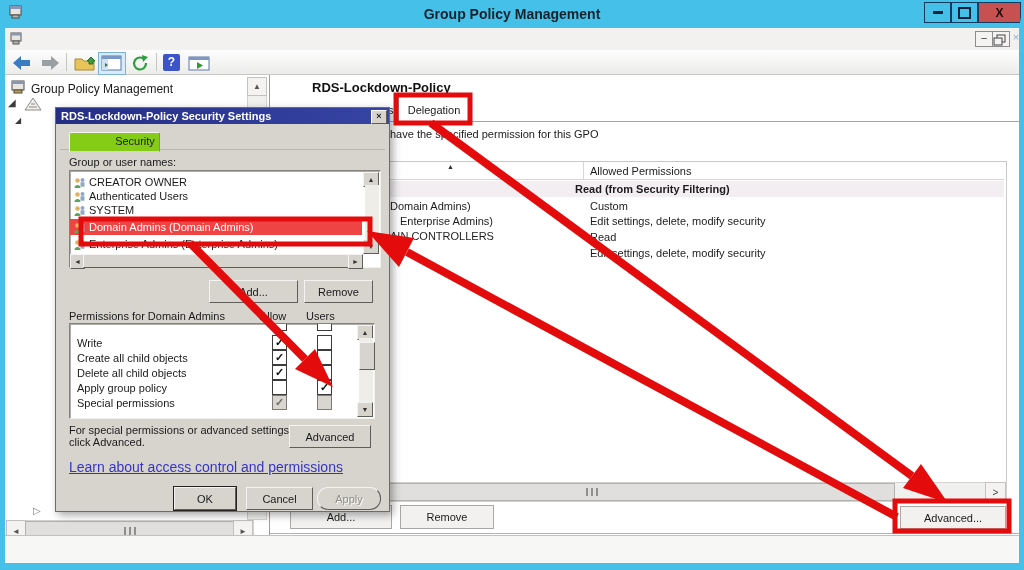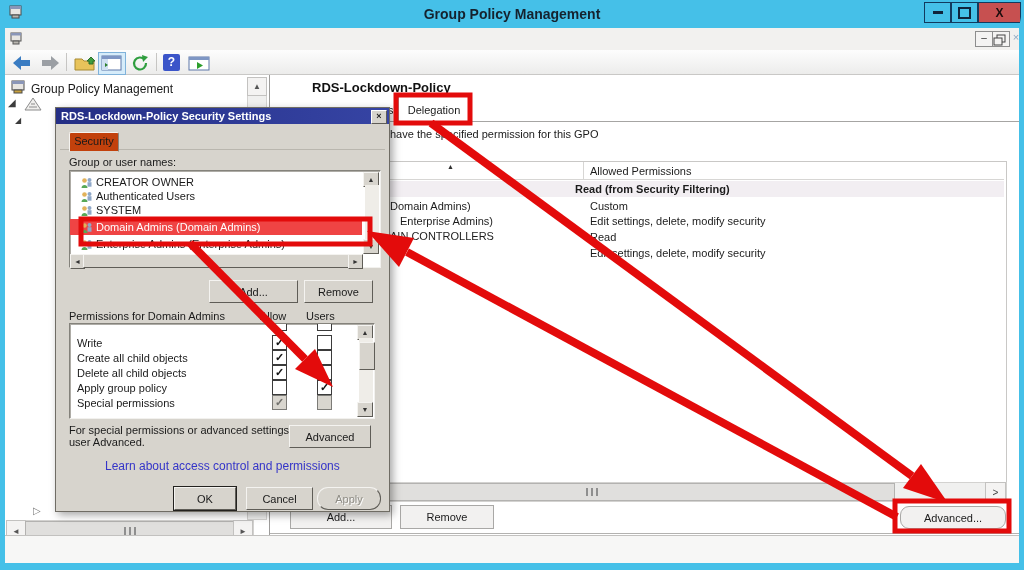--- a/index.html
+++ b/index.html
@@ -39,37 +39,37 @@
   .paneBtn.disabled{color:#9c9b99;margin-top:44px;}
 
   
   .dialog{left:55px;top:107px;width:333px;height:403px;background:#d7d4cd;
     border:1px solid #6f6c64;box-shadow:3px 3px 8px rgba(0,0,0,.35);z-index:10;}
   .dtitle{left:0;top:0;width:100%;height:16px;background:linear-gradient(90deg,#242e85,#3644a4);}
   .dtitle span{position:absolute;left:5px;top:2px;color:#fff;font-size:11px;font-weight:bold;}
   .dclose{left:315px;top:2px;width:14px;height:12px;background:#d7d4cd;
     border:1px solid;border-color:#fff #5f5d57 #5f5d57 #fff;font-size:9px;line-height:10px;
     text-align:center;color:#222;font-weight:bold;}
-  .dtab{left:13px;top:24px;width:48px;height:18px;background:#c2410c;
+  .dtab{left:13px;top:24px;width:48px;height:18px;background:#84cc16;
     border:1px solid;border-color:#f4f3f0 #8a877f #d7d4cd #f4f3f0;border-radius:2px 2px 0 0;
-    font-size:11px;text-align:center;line-height:17px;color:#1a1a1a;z-index:2;}
+    font-size:11px;text-align:center;line-height:17px;color:#1a1a1a;z-index:2;padding-left:41px;}
   .dtabline{left:4px;top:41px;width:325px;height:1px;background:#b9b6ae;}
   .sunken{background:#fff;border:1px solid;border-color:#84827b #f2f1ee #f2f1ee #84827b;box-shadow:inset 1px 1px 0 #aeaca6;}
   .btn3d{background:#d7d4cd;border:1px solid;border-color:#f4f3f0 #5f5d57 #5f5d57 #f4f3f0;
     font-size:11px;color:#1a1a1a;display:flex;align-items:center;justify-content:center;}
   .btn3d.default{outline:1.5px solid #23221f;}
   .btn3d.disabled{color:#8f8d86;text-shadow:1px 1px 0 #fff;}
-  .lrow{height:14px;display:flex;align-items:center;font-size:11px;color:#1a1a1a;padding-left:10px;gap:3px;}
+  .lrow{height:14px;display:flex;align-items:center;font-size:11px;color:#1a1a1a;padding-left:3px;gap:3px;}
   .lrow.selected{background:#ef4444;color:#fff;height:16px;}
   .cb{position:absolute;width:13px;height:13px;background:#fff;border:1px solid #3b3b3b;
     font-size:11px;font-weight:bold;line-height:12px;text-align:center;color:#141414;}
   .cb-disabled{background:#d9d6cf;color:#72716d;border-color:#7c7b77;}
   .dsbtn{position:absolute;background:#d7d4cd;border:1px solid;border-color:#f4f3f0 #5f5d57 #5f5d57 #f4f3f0;
     font-size:7px;color:#333;display:flex;align-items:center;justify-content:center;}
-  .link{font-size:12px;color:#3434c8;margin-left:36px;}
+  .link{font-size:14px;color:#3434c8;text-decoration:underline;}
 
   .overlay{left:0;top:0;z-index:30;pointer-events:none;}
   .frameborders{left:0;top:0;width:1024px;height:570px;border-left:5px solid #45c0e8;
     border-right:5px solid #45c0e8;border-bottom:7px solid #45c0e8;border-top:28px solid transparent;
     box-sizing:border-box;pointer-events:none;z-index:25;}
 </style>
 </head>
 <body>
 
 <div class="screen">
@@ -223,21 +223,21 @@
   <div class="abs scrollthumb" style="left:288px;top:483px;width:605px;height:16px;display:flex;align-items:center;justify-content:center;">
       <div class="grip"></div>
     </div>
   <div class="abs scrollbtn" style="left:985px;top:482px;width:19px;height:18px;font-size:10px;color:#444;">
       <span>&gt;</span>
     </div>
 
   <div class="abs paneBtn" style="left:290px;top:505px;width:100px;height:22px;">Add...</div>
   <div class="abs paneBtn" style="left:400px;top:505px;width:92px;height:22px;">Remove</div>
   <div class="abs paneBtn disabled" style="left:506px;top:505px;width:94px;height:22px;">Properties</div>
-  <div class="abs paneBtn" style="left:900px;top:506px;width:104px;height:21px;border-radius:9px;">Advanced...</div>
+  <div class="abs paneBtn" style="left:900px;top:506px;width:104px;height:21px;">Advanced...</div>
   <div class="abs" style="left:270px;top:533px;width:749px;height:1px;background:#b3b2b0;"></div>
 
   <div class="abs statusbar"></div>
 
   <div class="abs dialog">
     <div class="abs dtitle">
       <span>RDS-Lockdown-Policy Security Settings</span>
     </div>
     <div class="abs dclose"><span>×</span></div>
 
@@ -350,21 +350,21 @@
         </div>
       <div class="abs" style="right:1px;top:14px;width:14px;height:64px;background:#efede8;">
         <div class="abs" style="left:0;top:4px;width:14px;height:26px;background:#d7d4cd;border:1px solid;border-color:#f4f3f0 #5f5d57 #5f5d57 #f4f3f0;"></div>
       </div>
       <div class="dsbtn" style="right:1px;top:78px;width:14px;height:13px;">
           <span>▼</span>
         </div>
     </div>
 
     <div class="abs txt" style="left:13px;top:316px;">For special permissions or advanced settings,</div>
-    <div class="abs txt" style="left:13px;top:328px;">user Advanced.</div>
+    <div class="abs txt" style="left:13px;top:328px;">click Advanced.</div>
     <div class="abs btn3d" style="left:233px;top:317px;width:80px;height:21px;">Advanced</div>
 
     <div class="abs link" style="left:13px;top:351px;">Learn about access control and permissions</div>
 
     <div class="abs btn3d default" style="left:118px;top:379px;width:60px;height:21px;">OK</div>
     <div class="abs btn3d" style="left:190px;top:379px;width:65px;height:21px;">Cancel</div>
     <div class="abs btn3d disabled" style="left:261px;top:379px;width:62px;height:21px;border-radius:11px;">Apply</div>
   </div>
 
   <div class="abs frameborders"></div>

